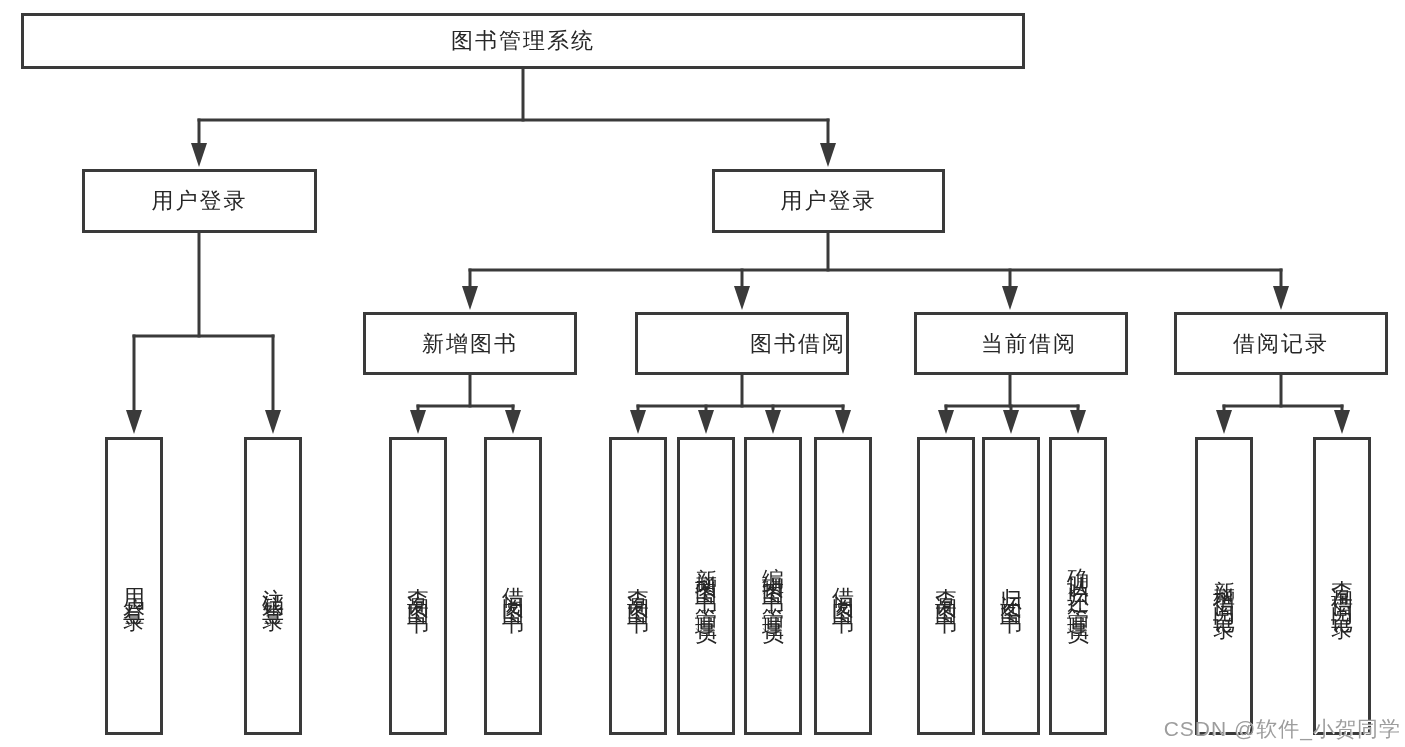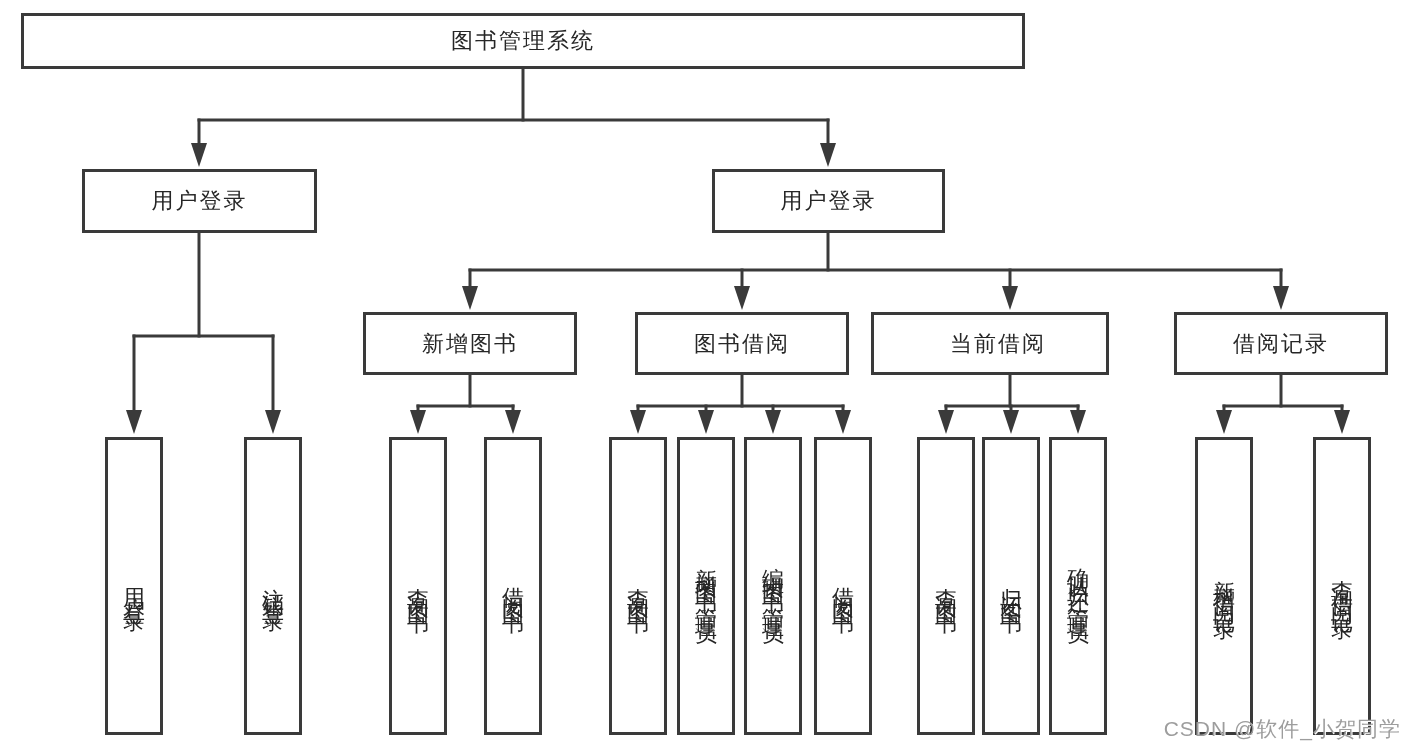--- a/index.html
+++ b/index.html
@@ -133,24 +133,24 @@
   <div class="hbox" style="left:82px;top:169px;width:235px;height:64px;">
     <span>用户登录</span>
   </div>
   <div class="hbox" style="left:712px;top:169px;width:233px;height:64px;">
     <span>用户登录</span>
   </div>
 
   <div class="hbox" style="left:363px;top:312px;width:214px;height:63px;">
     <span>新增图书</span>
   </div>
-  <div class="hbox" style="left:635px;top:312px;width:214px;height:63px;">
+  <div class="hbox" style="left:635px;top:312px;width:214px;height:63px;justify-content:flex-end;">
     <span>图书借阅</span>
   </div>
-  <div class="hbox" style="left:871px;top:312px;width:238px;height:63px;padding-left:16px;">
+  <div class="hbox" style="left:914px;top:312px;width:214px;height:63px;padding-left:16px;">
     <span>当前借阅</span>
   </div>
   <div class="hbox" style="left:1174px;top:312px;width:214px;height:63px;">
     <span>借阅记录</span>
   </div>
 
   <div class="vbox" style="left:105px;">
     <span class="vlabel">用户登录</span>
   </div>
   <div class="vbox" style="left:244px;">

